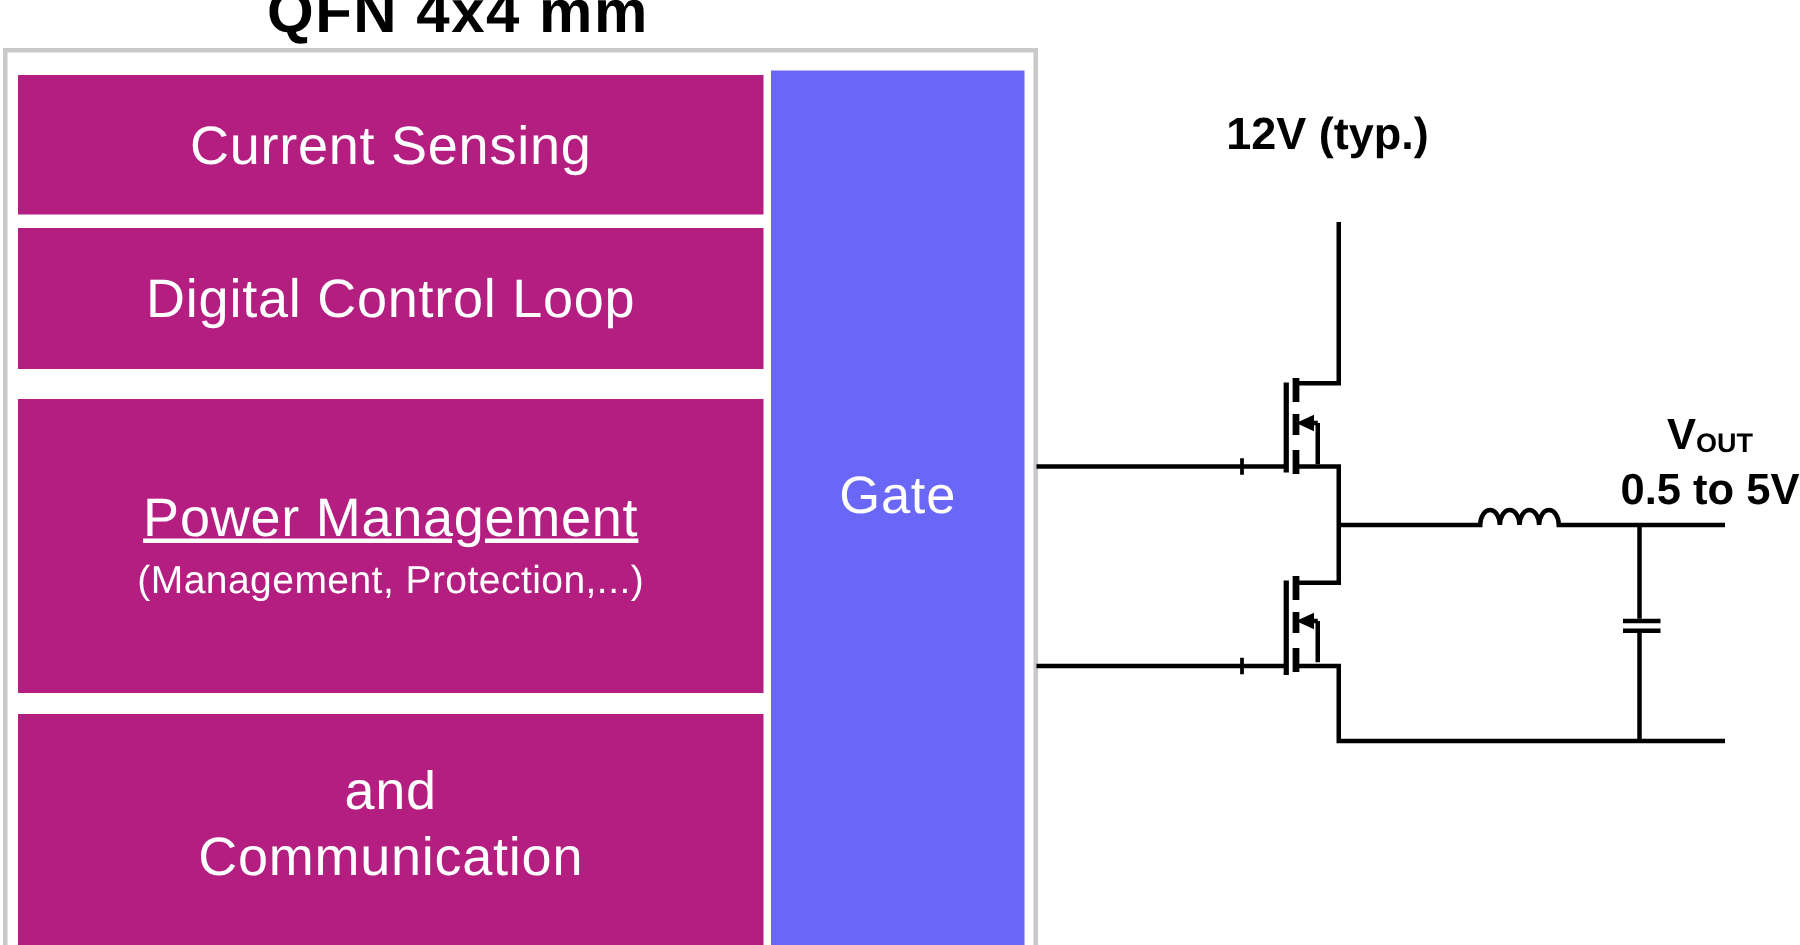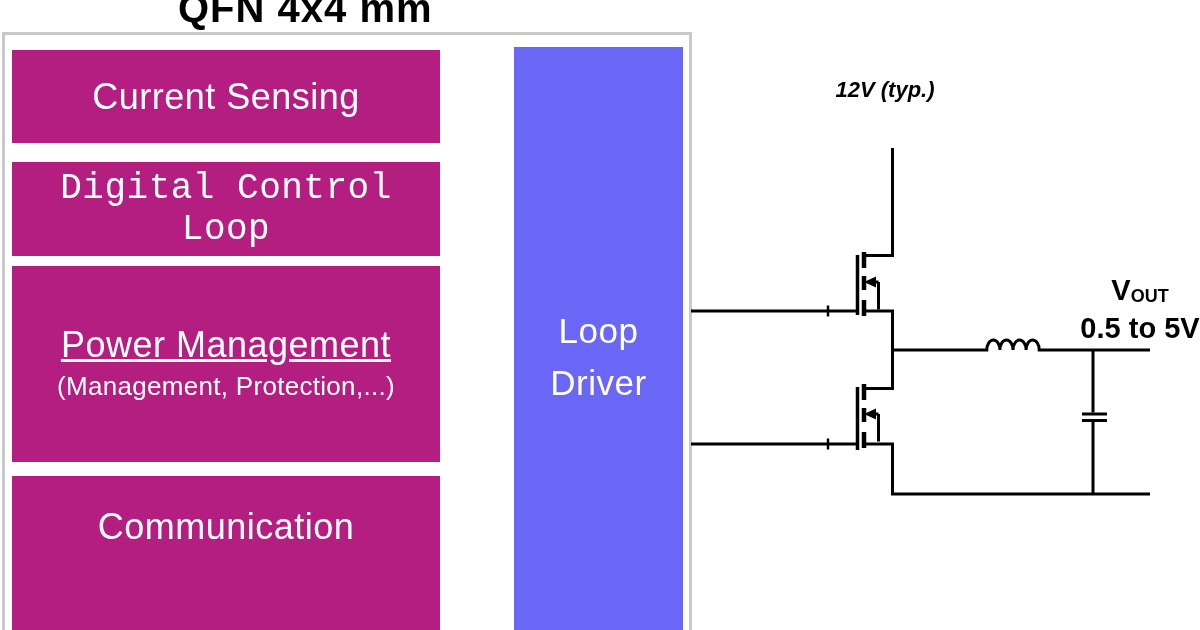--- a/index.html
+++ b/index.html
@@ -17,49 +17,49 @@
     font-size:40px; font-weight:bold; color:#000;
     letter-spacing:1px; line-height:1; white-space:nowrap;
   }
   #package-box{
     left:2px; top:32px; width:690px; height:608px;
     border:3px solid var(--package_border_gray,#c9c9c9);
     box-sizing:border-box;
     background:#fff;
   }
   .pm-block{
-    left:12px; width:428px;
+    left:12px; width:497px;
     background:var(--block_magenta,#b31e80);
     color:#fff;
     font-size:36px;
     letter-spacing:0.5px;
     text-align:center;
   }
   .flex-center{display:flex;align-items:center;justify-content:center;}
   #block-current-sensing{top:50px;height:93px;}
-  #block-digital-control-loop{top:162px;height:94px;font-family:Liberation Mono, monospace;}
+  #block-digital-control-loop{top:152px;height:94px;}
   #block-power-management{top:266px;height:196px;padding-top:56px;box-sizing:border-box;}
   #block-power-management .main{line-height:46px;text-decoration:underline;}
   #block-power-management .sub{font-size:26px;line-height:36px;letter-spacing:0.3px;}
   #block-housekeeping{top:476px;height:164px;padding-top:29px;box-sizing:border-box;}
   #block-housekeeping .line{line-height:44px;}
   #block-gate-driver{
     left:514px; top:47px; width:169px; height:593px;
     background:var(--gate_driver_blue,#6a66f6);
     color:#fff; font-size:35px; letter-spacing:0.5px;
     text-align:center; padding-top:258px; box-sizing:border-box;
   }
   #block-gate-driver .line{line-height:52px;}
   #schematic{left:0;top:0;width:1200px;height:630px;pointer-events:none;}
   .sch-label{
     color:#000; font-weight:bold; text-align:center;
     width:200px; line-height:32px; white-space:nowrap;
   }
   #vin-label{left:785px; top:74px; font-size:31px;}
-  #vin-label .val{font-size:22px;font-style:italic;}
+  #vin-label .val{font-size:30px;}
   #vout-label{left:1040px; top:274px; font-size:29px;}
   #vout-label .val{font-size:29px;}
   .subscript{font-size:0.62em; vertical-align:-2px; letter-spacing:0;}
 </style>
 </head>
 <body>
 
 <div class="abs" id="title">QFN 4x4 mm</div>
 
 <div class="abs" id="package-box"></div>
@@ -71,26 +71,26 @@
 <div class="abs pm-block flex-center" id="block-digital-control-loop">
   <span>Digital Control Loop</span>
 </div>
 
 <div class="abs pm-block" id="block-power-management">
   <div class="main">Power Management</div>
   <div class="sub">(Management, Protection,...)</div>
 </div>
 
 <div class="abs pm-block" id="block-housekeeping">
+  <div class="line">and</div>
   <div class="line">Communication</div>
 </div>
 
 <div class="abs" id="block-gate-driver">
-  <div class="line">Loop</div>
-  <div class="line">Driver</div>
+  <div class="line">Gate</div>
 </div>
 
 <svg class="abs" id="schematic" viewBox="0 0 1200 630" xmlns="http://www.w3.org/2000/svg" fill="none" stroke="#000" stroke-width="3">
 
   <path d="M892.5,148 V255.5 H864"></path>
 
   <g>
     <path d="M857.5,255 V315" stroke-width="3.5"></path>
     <path d="M864,252 V268 M864,276 V290 M864,300 V316" stroke-width="4.5"></path>
     <polygon points="864,282 876,276.5 876,287.5" fill="#000" stroke="none"></polygon>

